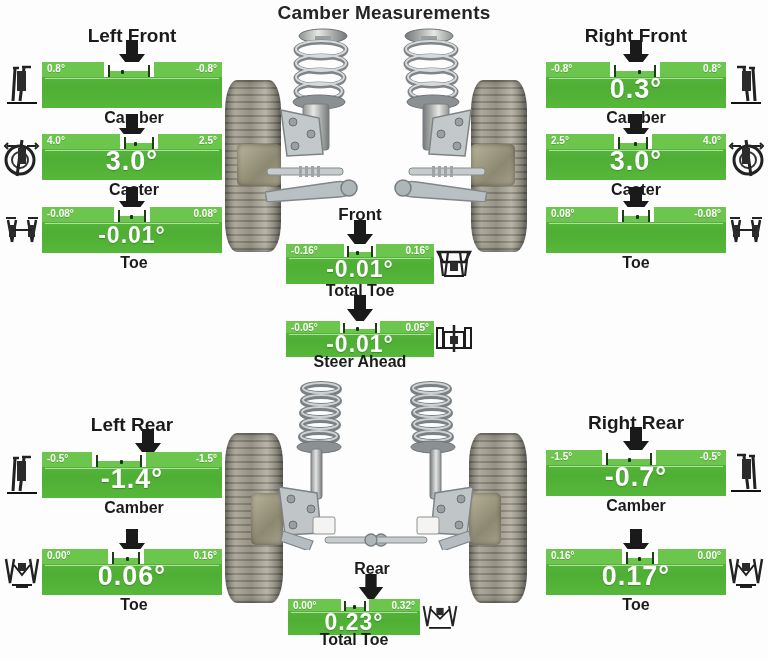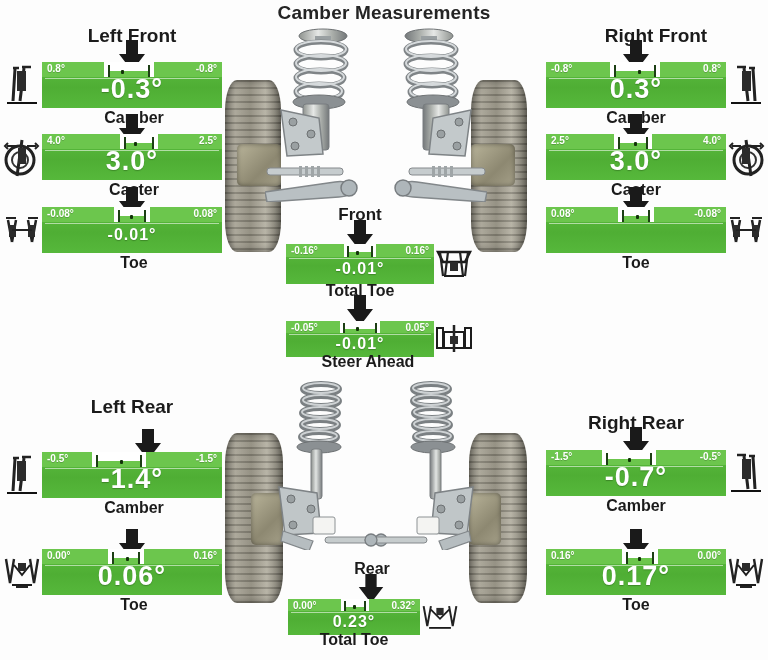--- a/index.html
+++ b/index.html
@@ -119,21 +119,21 @@
     position: absolute;
     left: 0; right: 0; top: 12px;
     text-align: center;
     font-size: 27px;
     font-weight: bold;
     color: #ffffff;
     line-height: 30px;
     letter-spacing: 1px;
     text-shadow: 0 1px 1px rgba(20,60,10,0.35);
   }
-  .value.small { font-size: 16px; top: 13px; }
+  .value.small { font-size: 23px; top: 13px; }
 
   
   .caption {
     position: absolute;
     width: 100%;
     text-align: center;
     font-size: 16px;
     font-weight: bold;
     color: #1b1b1b;
     white-space: nowrap;
@@ -369,21 +369,20 @@
           <div class="tol-seg tol-step" style="width:6px"></div>
           <div class="tol-seg tol-lo" style="width:68px"></div>
         </div>
         <div class="notch" style="left:68px; width:38px;"></div>
         <div class="tick" style="left:66px;"></div>
         <div class="tick" style="left:106px;"></div>
         <div class="centerdot" style="left:79px;"></div>
         <div class="hairline"></div>
         <div class="lim left">0.8°</div>
         <div class="lim right">-0.8°</div>
-        <div class="value">-0.3°</div>
       </div>
     </div>
     <div class="caption" style="left:42px; top:47px; width:180px;">Camber</div>
   </div>
 
   <div class="arrow" style="left:115px; top:112px;">
     <svg width="34" height="34" viewBox="0 0 34 34">
         <path d="M11 2 h12 v14 h7 L17 33 L4 16 h7 Z" fill="#1a1a1a"></path>
       </svg>
   </div>
@@ -452,21 +451,21 @@
         <div class="centerdot" style="left:88px;"></div>
         <div class="hairline"></div>
         <div class="lim left">-0.08°</div>
         <div class="lim right">0.08°</div>
         <div class="value small">-0.01°</div>
       </div>
     </div>
     <div class="caption" style="left:42px; top:47px; width:180px;">Toe</div>
   </div>
 
-  <div class="corner-label" style="left:566px; top:25px; width:180px;">Right Front</div>
+  <div class="corner-label" style="left:546px; top:25px; width:180px;">Right Front</div>
 
   <div class="arrow" style="left:619px; top:38px;">
     <svg width="34" height="34" viewBox="0 0 34 34">
         <path d="M11 2 h12 v14 h7 L17 33 L4 16 h7 Z" fill="#1a1a1a"></path>
       </svg>
   </div>
   <div class="gauge-group" style="left:546px; top:62px;">
     <div class="gauge-row">
       <div class="bar">
         <div class="tol-strip">
@@ -640,24 +639,24 @@
       <div class="gauge-icon">
         <svg width="40" height="34" viewBox="0 0 40 34">
           <rect x="3" y="6" width="6" height="20" fill="none" stroke="#1c1c1c" stroke-width="2"></rect>
           <rect x="31" y="6" width="6" height="20" fill="none" stroke="#1c1c1c" stroke-width="2"></rect>
           <path d="M10 10 h20 v16 h-20 Z" fill="none" stroke="#1c1c1c" stroke-width="2"></path>
           <line x1="20" y1="3" x2="20" y2="30" stroke="#222" stroke-width="2.5"></line>
           <rect x="16" y="14" width="8" height="8" fill="#2b2b2b"></rect>
         </svg>
       </div>
     </div>
-    <div class="caption" style="left:8px; top:37px; width:148px;">Steer Ahead</div>
-  </div>
-
-  <div class="corner-label" style="left:42px; top:396px; width:180px;">Left Rear</div>
+    <div class="caption" style="left:0px; top:37px; width:148px;">Steer Ahead</div>
+  </div>
+
+  <div class="corner-label" style="left:42px; top:414px; width:180px;">Left Rear</div>
 
   <div class="arrow" style="left:131px; top:427px;">
     <svg width="34" height="34" viewBox="0 0 34 34">
         <path d="M11 2 h12 v14 h7 L17 33 L4 16 h7 Z" fill="#1a1a1a"></path>
       </svg>
   </div>
   <div class="gauge-group" style="left:2px; top:452px;">
     <div class="gauge-row">
       <div class="gauge-icon">
         <svg width="36" height="44" viewBox="0 0 36 44">

